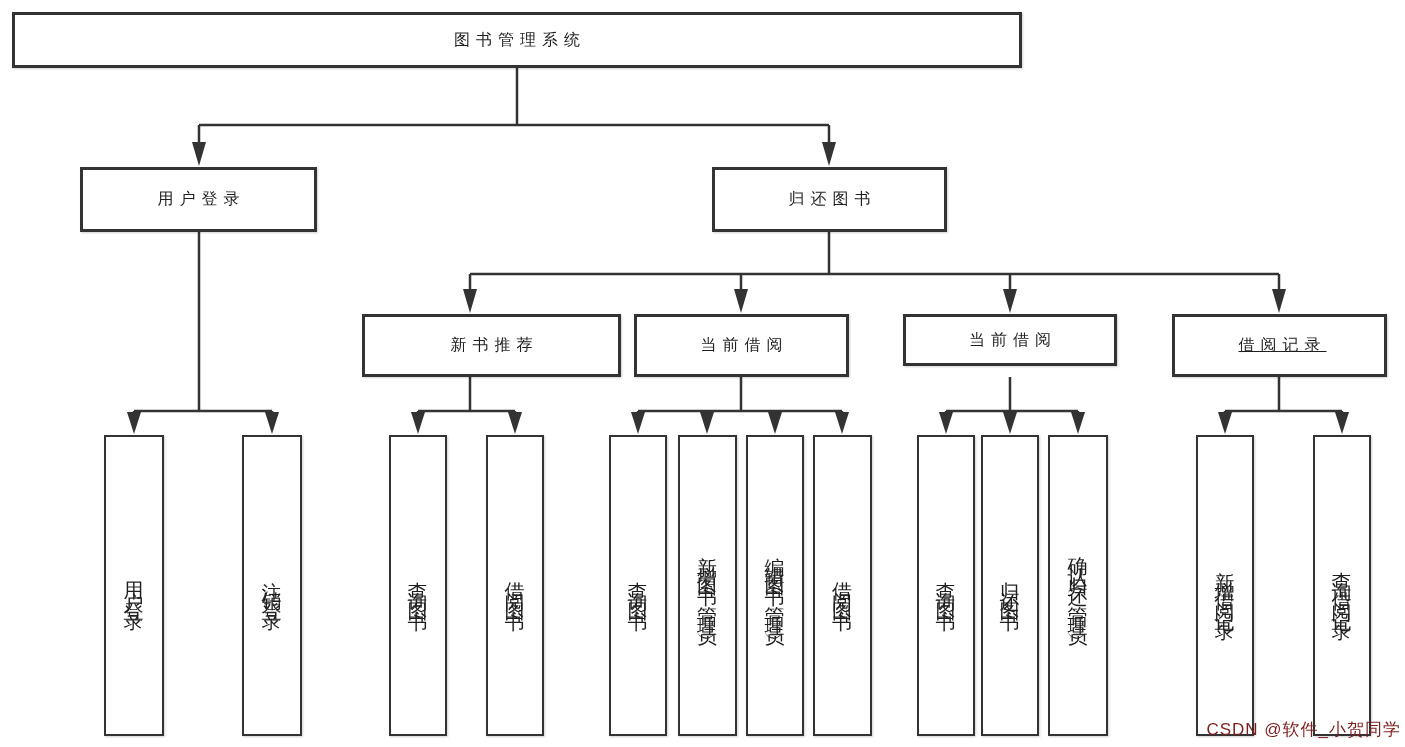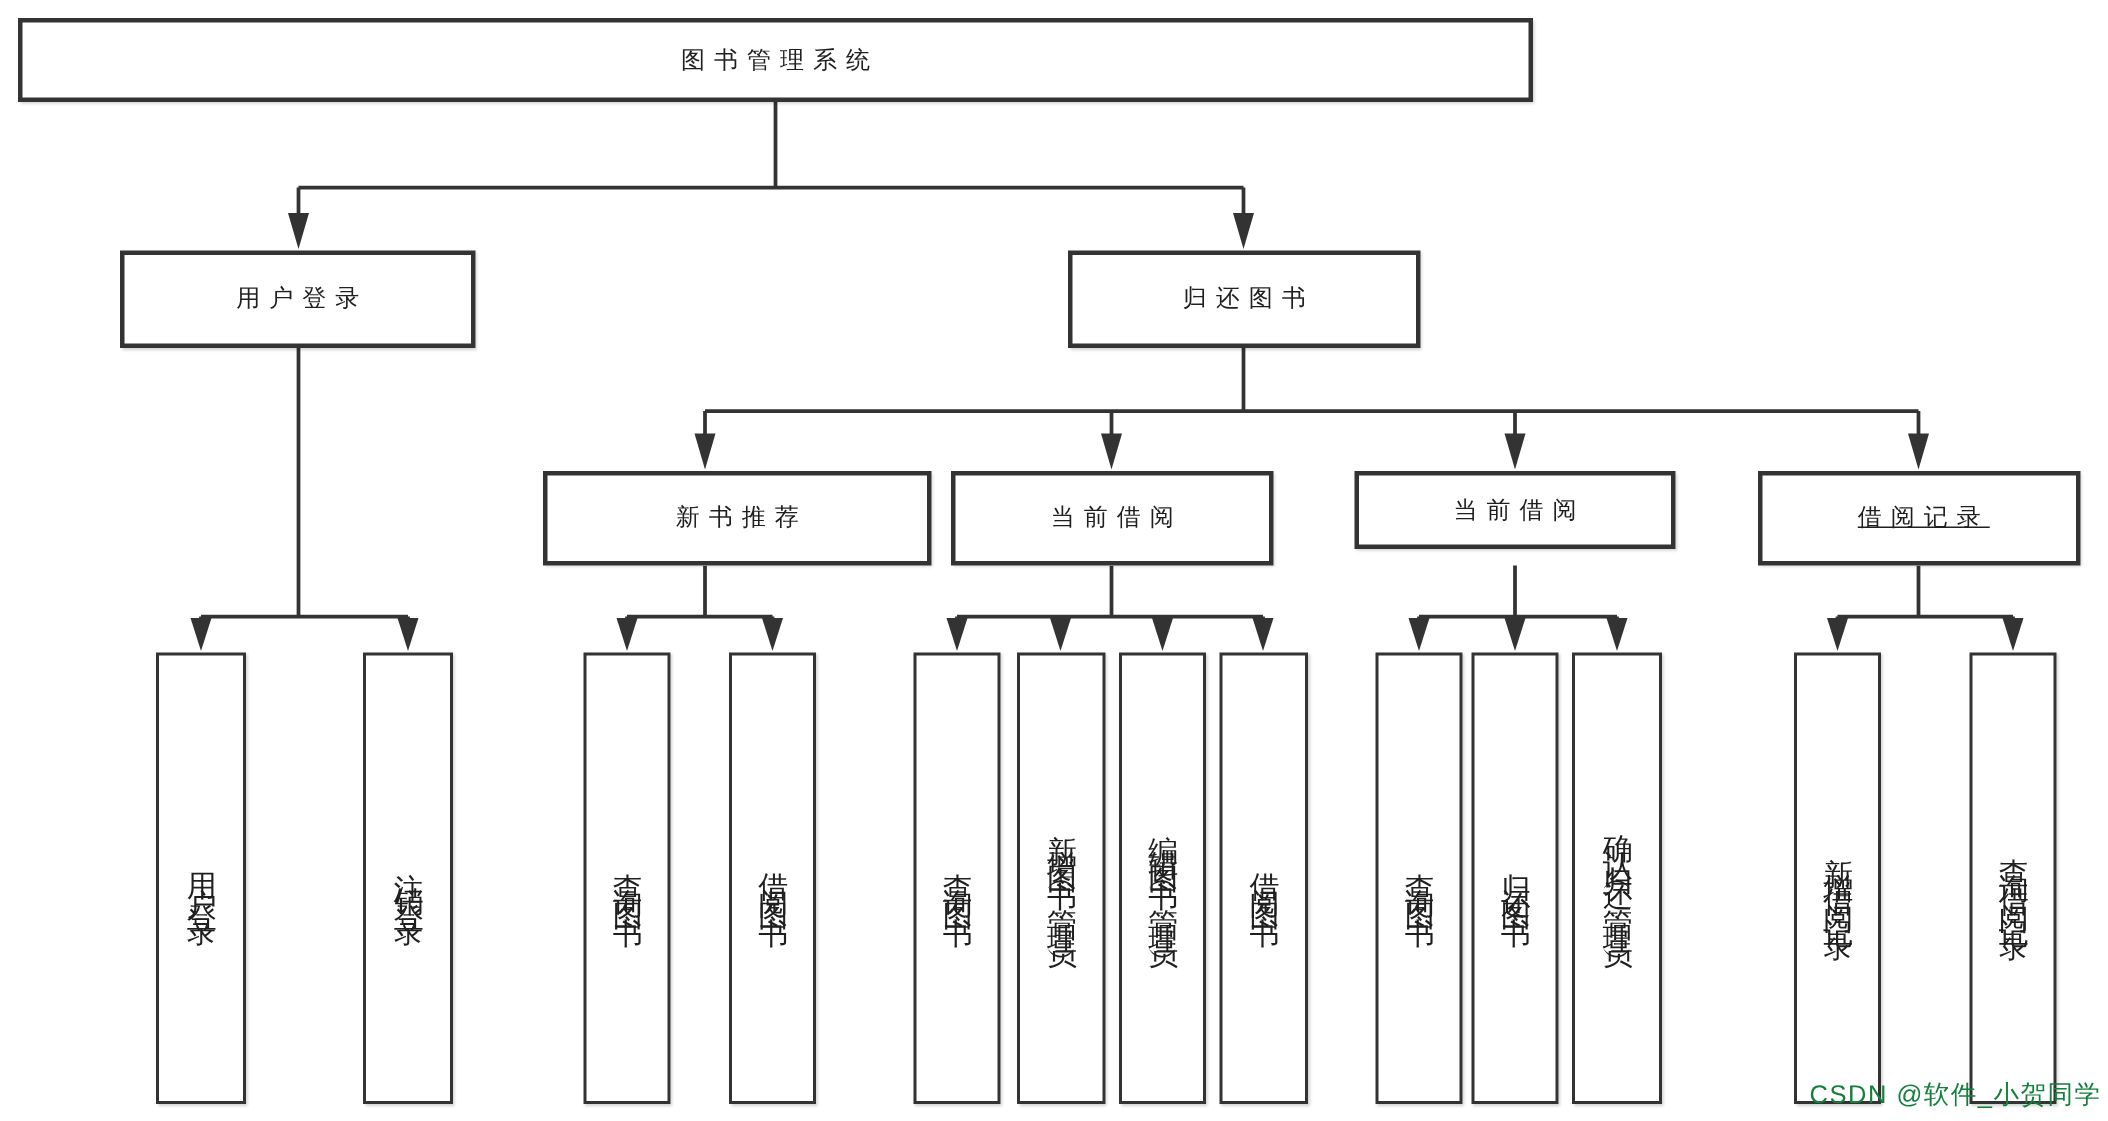--- a/index.html
+++ b/index.html
@@ -73,21 +73,21 @@
   .lf-cb-confirm { left: 1048px; width: 60px; }
   .lf-br-add     { left: 1196px; width: 58px; }
   .lf-br-query   { left: 1313px; width: 58px; }
 
   .watermark {
     position: absolute;
     right: 4px;
     top: 718px;
     font-size: 17px;
     line-height: 24px;
-    color: #15803d;
+    color: #7f1d1d;
     letter-spacing: 1px;
     white-space: nowrap;
   }
 </style>
 </head>
 <body>
 
 <div class="canvas">
 
   <svg class="connectors" width="1405" height="747" viewBox="0 0 1405 747">

